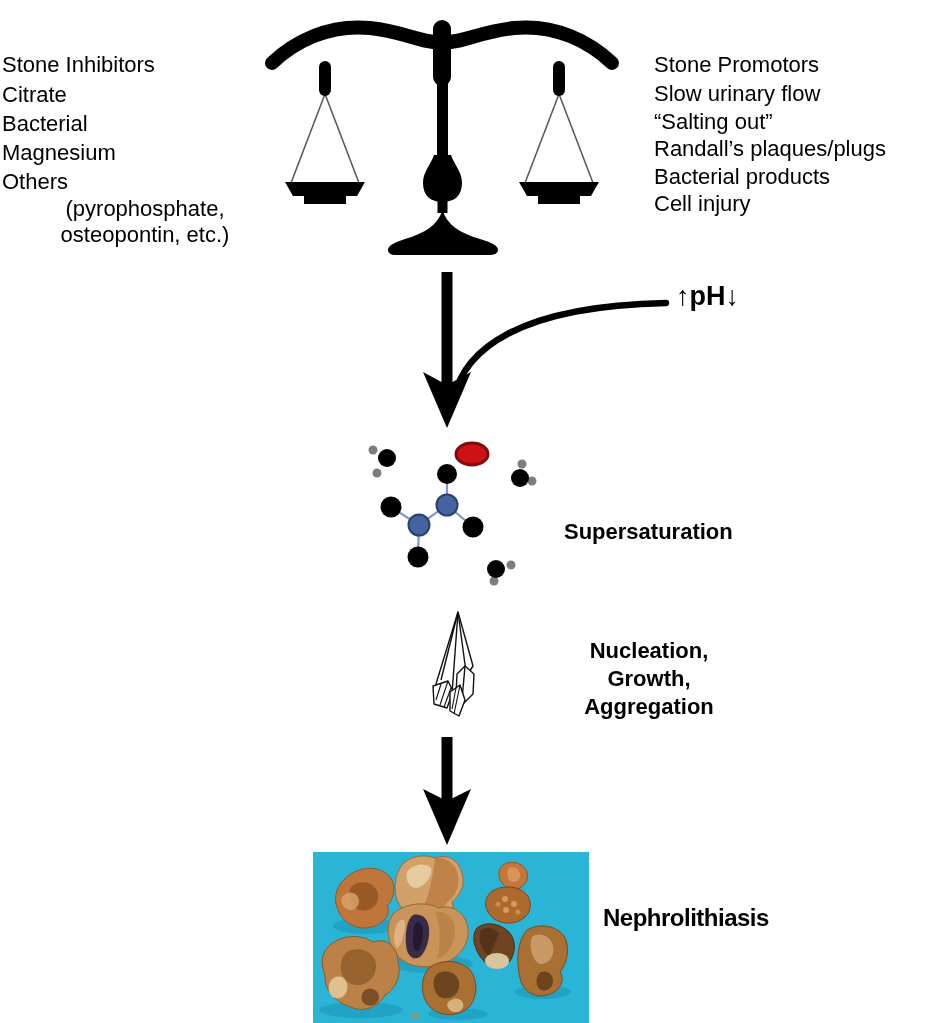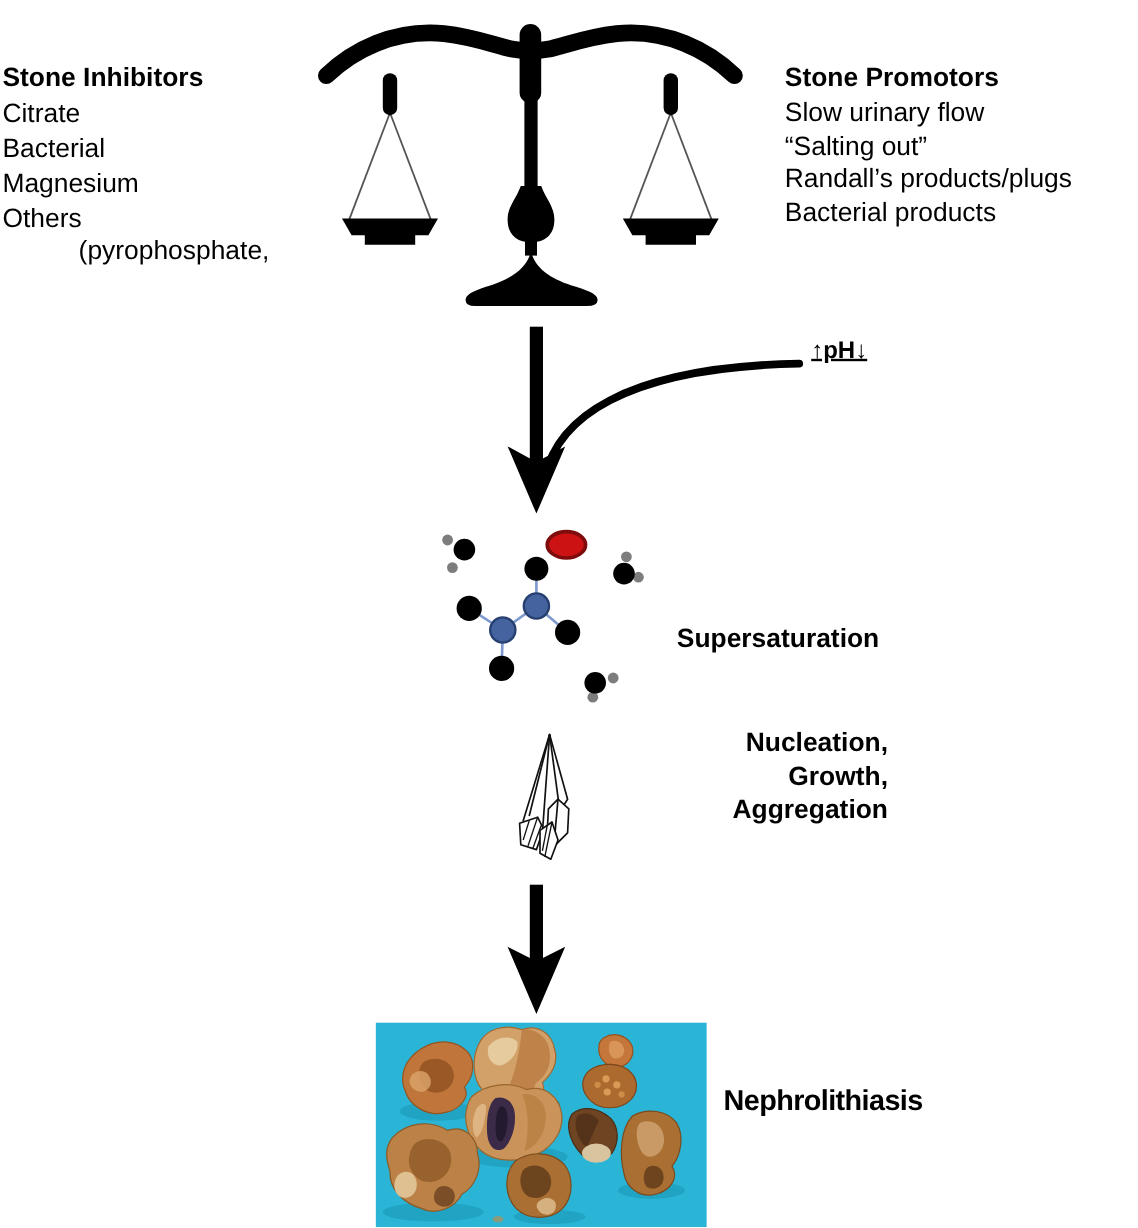--- a/index.html
+++ b/index.html
@@ -2,50 +2,52 @@
 <html style="--ink: #000000; --wire: #555555; --molecule-blue: #44639f; --molecule-blue-dark: #27406f; --molecule-bond: #7d99cf; --molecule-red: #cc1212; --molecule-red-dark: #7e0c0c; --molecule-gray: #7d7d7d; --photo-cyan: #2ab5d6;"><head>
 <meta charset="utf-8">
 <style>
   html,body{margin:0;padding:0;background:#ffffff;}
   .canvas{
     position:relative;width:948px;height:1023px;background:#fff;overflow:hidden;
     font-family:"Liberation Sans",sans-serif;color:var(--ink,#000);
   }
   .abs{position:absolute;}
   .list{font-size:22px;}
-  .list .title{font-weight:bold;line-height:30px;white-space:nowrap;}
+  .list .title{font-weight:normal;line-height:30px;white-space:nowrap;}
   .list .item{line-height:29px;white-space:nowrap;}
   .list.right .item{line-height:27.5px;}
   .list .item.indent{padding-left:16px;line-height:26px;text-align:center;}
-  .ph-label{font-size:20px;font-weight:bold;white-space:nowrap;text-decoration:underline;}
+  .ph-label{font-size:27px;font-weight:bold;white-space:nowrap;}
   .stage-label{font-size:22px;font-weight:bold;white-space:nowrap;margin-top:20px;}
   .nucleation{font-size:22px;font-weight:bold;text-align:center;line-height:28px;}
   .nephro-label{font-size:24px;font-weight:bold;letter-spacing:-0.5px;white-space:nowrap;}
   svg{display:block;}
 </style>
 </head>
 <body>
 
 <div class="canvas">
 
   <div class="abs list left" style="left:2px;top:50px;width:270px;">
     <div class="title">Stone Inhibitors</div>
     <div class="item">Citrate</div>
     <div class="item">Bacterial</div>
     <div class="item">Magnesium</div>
     <div class="item">Others</div>
     <div class="item indent">(pyrophosphate,</div>
+    <div class="item indent">osteopontin, etc.)</div>
   </div>
 
   <div class="abs list right" style="left:654px;top:50px;width:294px;">
     <div class="title">Stone Promotors</div>
     <div class="item">Slow urinary flow</div>
     <div class="item">“Salting out”</div>
-    <div class="item">Randall’s products/plugs</div>
+    <div class="item">Randall’s plaques/plugs</div>
     <div class="item">Bacterial products</div>
+    <div class="item">Cell injury</div>
   </div>
 
   <svg class="abs" style="left:258px;top:6px;" width="368" height="252" viewBox="0 0 368 252">
 
     <g stroke="var(--wire,#555)" stroke-width="1.5">
       <line x1="67" y1="88" x2="33" y2="177"></line>
       <line x1="67" y1="88" x2="101" y2="177"></line>
       <line x1="301" y1="88" x2="267" y2="177"></line>
       <line x1="301" y1="88" x2="335" y2="177"></line>
     </g>
@@ -140,21 +142,21 @@
       <path d="M20,77 L12,101" fill="none" stroke-width="1.1"></path>
       <path d="M13,80 L8,96" fill="none" stroke-width="1.1"></path>
       <path d="M23,84 L16,103" fill="none" stroke-width="1.1"></path>
 
       <path d="M22,88 L32,81 L37,96 L31,112 L22,107 Z"></path>
       <path d="M32,81 L26,110" fill="none" stroke-width="1.1"></path>
       <path d="M28,84 L24,105" fill="none" stroke-width="1.1"></path>
     </g>
   </svg>
 
-  <div class="abs nucleation" style="left:558px;top:605px;width:182px;text-align:right;">
+  <div class="abs nucleation" style="left:558px;top:637px;width:182px;">
     <div>Nucleation,</div>
     <div>Growth,</div>
     <div>Aggregation</div>
   </div>
 
   <svg class="abs" style="left:421px;top:737px;" width="52" height="108" viewBox="0 0 52 108">
     <g fill="var(--ink,#000)">
       <rect x="20.5" y="0" width="11" height="66"></rect>
       <polygon points="26,108 2,52 26,64 50,52"></polygon>
     </g>

